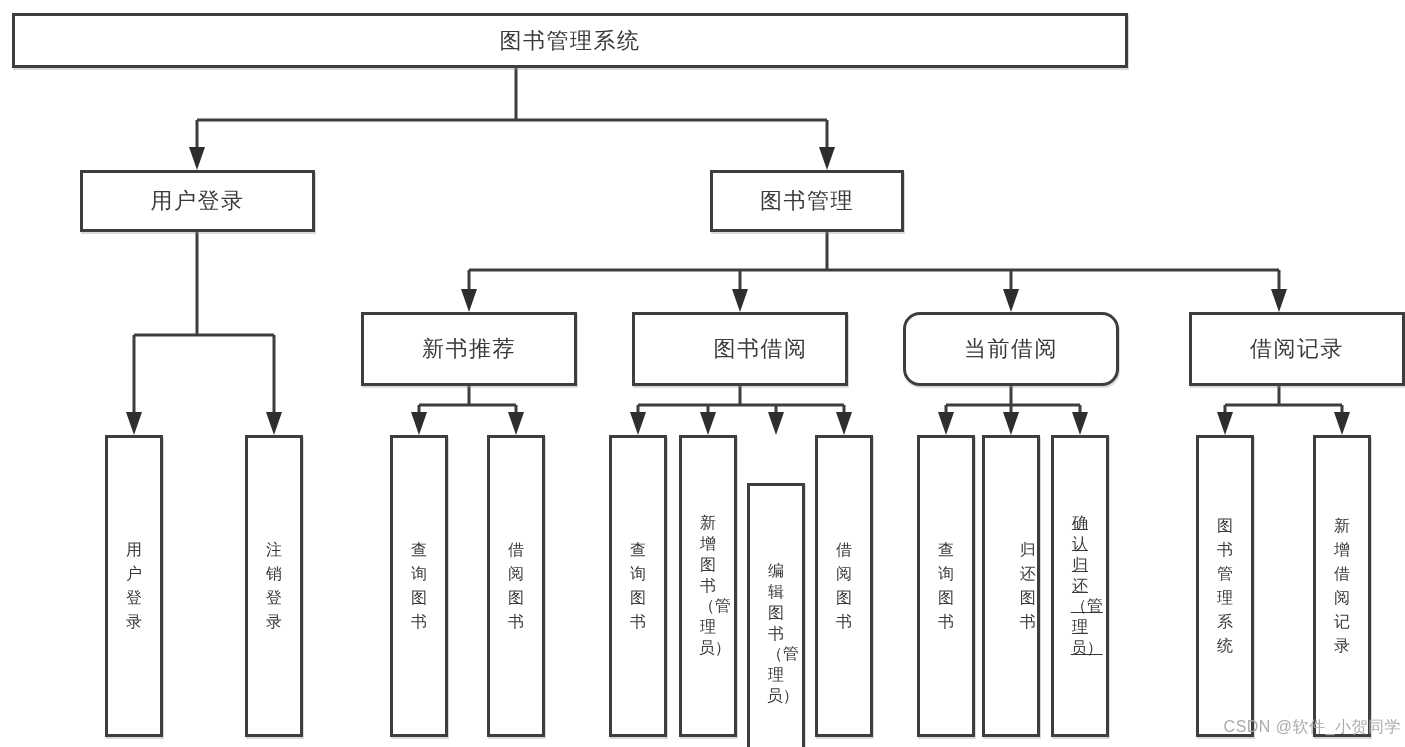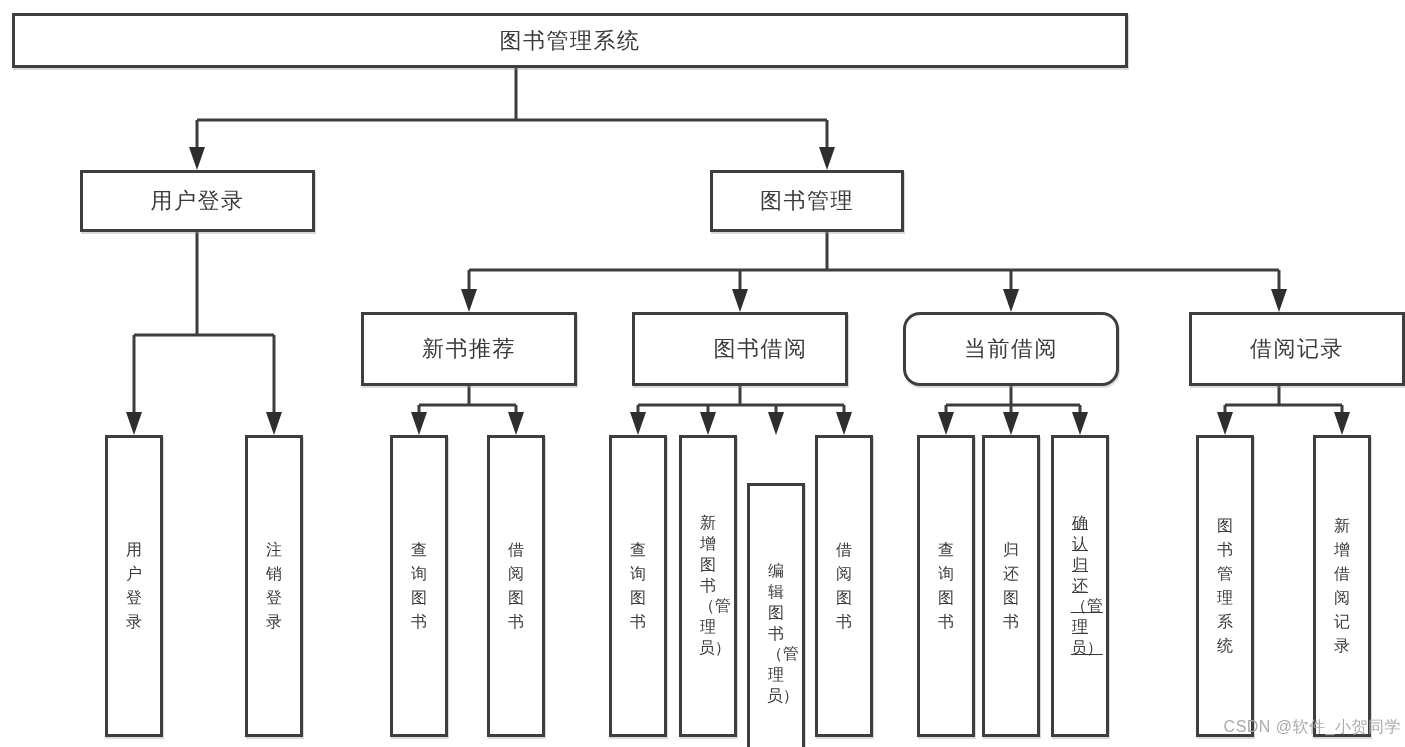--- a/index.html
+++ b/index.html
@@ -39,21 +39,21 @@
   .lh-tight .vtext { line-height:1.3; }
   .l1  { left:105px; }
   .l2  { left:245px; }
   .l3  { left:390px; }
   .l4  { left:487px; }
   .l5  { left:609px; }
   .l6  { left:679px; }
   .l7  { left:747px;margin-top:48px; }
   .l8  { left:815px; }
   .l9  { left:917px; }
-  .l10 { left:982px; }
+  .l10 { left:982px;justify-content:flex-end; }
   .l11 { left:1051px;text-decoration:underline; }
   .l12 { left:1196px; }
   .l13 { left:1313px; }
   .watermark {
     position:absolute; z-index:5; right:4px; top:717px;
     font-size:16px; color:#ababab; white-space:nowrap; letter-spacing:0.5px;
   }
 </style>
 </head>
 <body>

